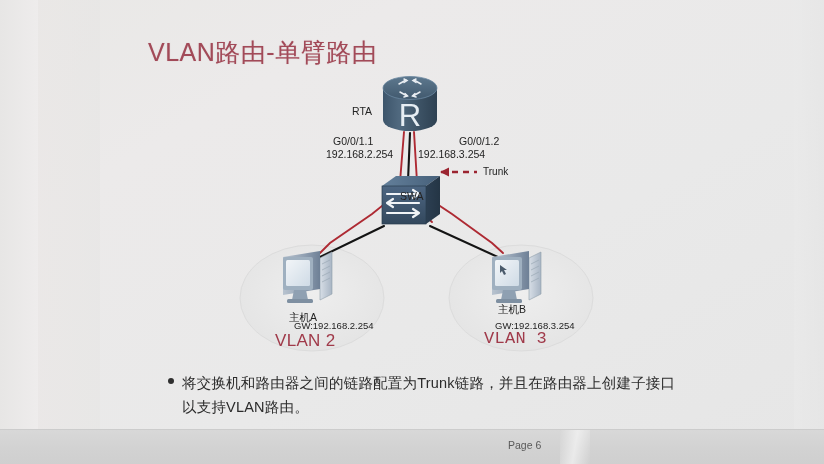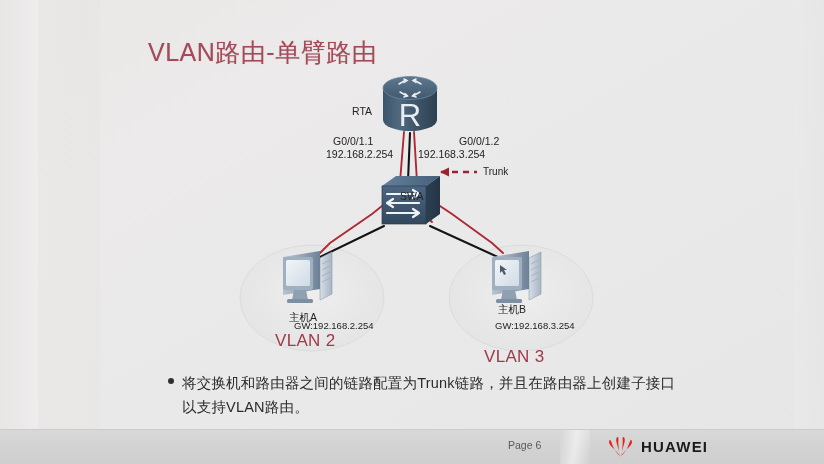--- a/index.html
+++ b/index.html
@@ -326,41 +326,30 @@
     <div class="dg-label" style="left:354px; top:190px;margin-left:46px;">SWA</div>
 
     <div class="dg-label" style="left:483px; top:165px; font-size:10px;text-align:center;">Trunk</div>
 
     <div class="dg-label" style="left:289px; top:303px;margin-top:8px;">主机A</div>
     <div class="dg-label small" style="left:266px; top:319px;margin-left:28px;">GW:192.168.2.254</div>
     <div class="vlan-tag" style="left:275px; top:331px;">VLAN 2</div>
 
     <div class="dg-label" style="left:498px; top:303px;">主机B</div>
     <div class="dg-label small" style="left:495px; top:319px;">GW:192.168.3.254</div>
-    <div class="vlan-tag" style="left:484px; top:347px;">VLAN 3</div>
+    <div class="vlan-tag" style="left:484px; top:329px;font-family:Liberation Mono, monospace;">VLAN 3</div>
   </div>
 
   <div id="bullet-block">
     <div id="bullet-row">
       <span class="bullet-dot"></span>
       <span id="bullet-text">将交换机和路由器之间的链路配置为Trunk链路，并且在路由器上创建子接口以支持VLAN路由。</span>
     </div>
   </div>
 
   <div id="footer">
     <div id="footer-inner">
       <div id="page-num">Page 6</div>
       <div id="footer-streak"></div>
-      <div id="logo">
-        <svg id="logo-mark" width="26" height="24" viewBox="0 0 26 24">
-          <g fill="#e2231a">
-            <path d="M12.4 22.6 C10.2 19.2 7.0 15.8 4.2 13.2 C2.0 11.2 0.8 9.2 1.1 7.4 C1.3 6.1 2.1 5.6 2.6 6.4 C3.3 7.6 4.0 10.0 5.2 12.8 C6.6 16.1 9.0 19.8 12.4 22.6 Z"></path>
-            <path d="M11.9 22.9 C11.4 18.6 10.2 13.8 9.0 10.2 C8.0 7.3 7.9 5.0 8.8 3.6 C9.5 2.6 10.3 2.8 10.4 3.8 C10.5 5.2 10.1 7.8 10.4 10.9 C10.7 14.5 11.0 19.0 11.9 22.9 Z"></path>
-            <path d="M13.1 22.9 C13.6 18.6 14.8 13.8 16.0 10.2 C17.0 7.3 17.1 5.0 16.2 3.6 C15.5 2.6 14.7 2.8 14.6 3.8 C14.5 5.2 14.9 7.8 14.6 10.9 C14.3 14.5 14.0 19.0 13.1 22.9 Z"></path>
-            <path d="M12.6 22.6 C14.8 19.2 18.0 15.8 20.8 13.2 C23.0 11.2 24.2 9.2 23.9 7.4 C23.7 6.1 22.9 5.6 22.4 6.4 C21.7 7.6 21.0 10.0 19.8 12.8 C18.4 16.1 16.0 19.8 12.6 22.6 Z"></path>
-          </g>
-        </svg>
-        <span id="logo-text">HUAWEI</span>
-      </div>
     </div>
   </div>
 
 </div>
 
 </body></html>

